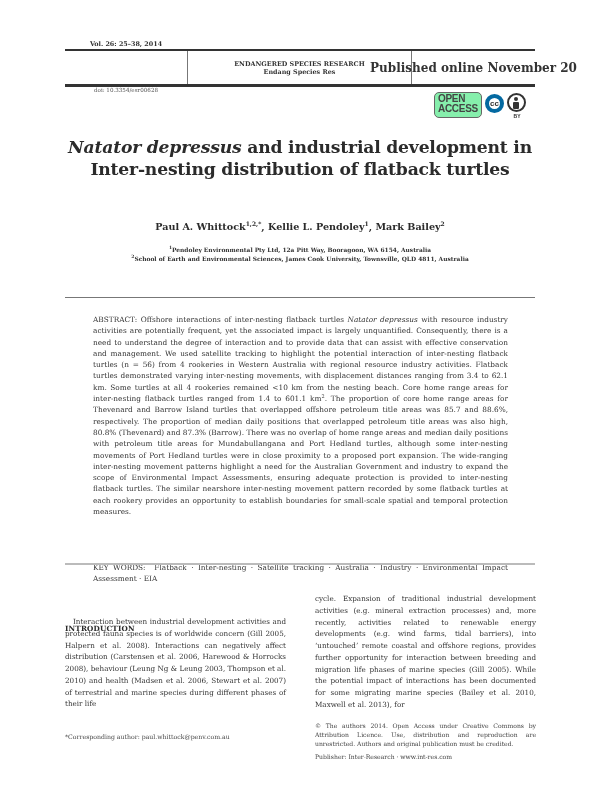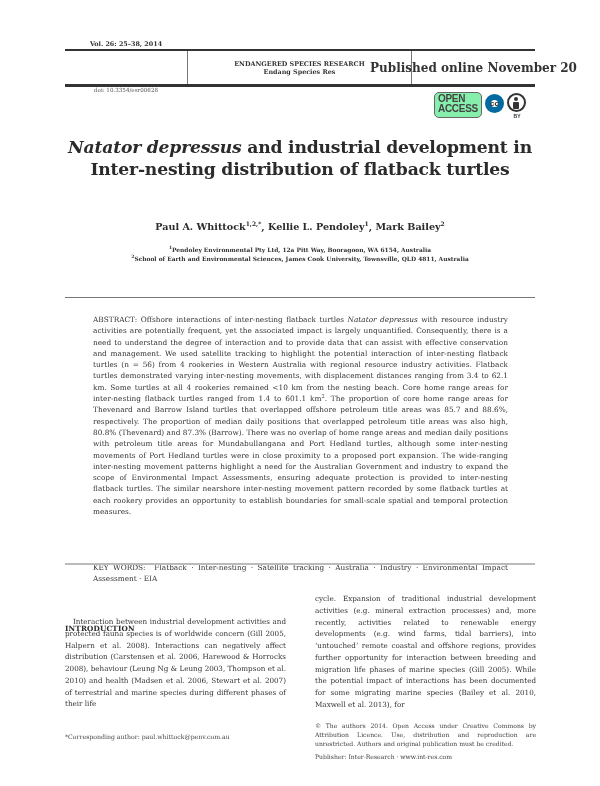--- a/index.html
+++ b/index.html
@@ -17,21 +17,21 @@
   #hdr-right { left:412px; width:123px; }
   .hdr-b { font-family:"DejaVu Serif", serif; font-weight:bold; font-size:6.4px; color:#333; line-height:8px; white-space:nowrap; }
   .hdr-s { font-family:"DejaVu Serif", serif; font-size:5.6px; color:#555; line-height:7.5px; white-space:nowrap; }
   #hdr-right .hdr-b { font-size:12px; }
 
   
   #oa-logo { left:434px; top:92px; width:48px; height:26px; border:1.5px solid #666; border-radius:5px; background:#86efac; box-sizing:border-box; }
   #oa-logo span { position:absolute; left:3px; font-family:"Liberation Sans", sans-serif; font-weight:bold; color:#444; letter-spacing:-0.3px; }
   #oa-open { top:0px; font-size:10px; line-height:11px; }
   #oa-access { top:10px; font-size:10px; line-height:12px; }
-  #cc-icon { left:485px; top:94px; width:19px; height:19px; border:6px solid #0369a1; border-radius:50%; box-sizing:border-box; font-family:"Liberation Sans", sans-serif; font-weight:bold; font-size:8px; display:flex; align-items:center; justify-content:center; color:#333; }
+  #cc-icon { left:485px; top:94px; width:19px; height:19px; border:4px solid #0369a1; border-radius:50%; box-sizing:border-box; font-family:"Liberation Sans", sans-serif; font-weight:bold; font-size:8px; display:flex; align-items:center; justify-content:center; color:#333; }
   #by-icon { left:507px; top:93px; width:19px; height:19px; border:2px solid #333; border-radius:50%; box-sizing:border-box; }
   #by-head { left:514px; top:97px; width:4px; height:4px; background:#333; border-radius:50%; }
   #by-body { left:513px; top:102px; width:6px; height:7px; background:#333; border-radius:1px; }
   #by-text { left:510px; top:113px; width:14px; text-align:center; font-family:"Liberation Sans", sans-serif; font-weight:bold; font-size:5px; color:#333; }
 
   
   #title { left:60px; top:136px; width:480px; text-align:center; font-family:"DejaVu Serif", serif; font-weight:bold; font-size:17.2px; line-height:22px; color:#2b2b2b; letter-spacing:-0.2px; }
   #title i { font-style:italic; }
   #authors { left:60px; top:220px; width:480px; text-align:center; font-weight:bold; font-size:9.6px; color:#2b2b2b; white-space:nowrap; }
   #authors sup { font-size:6px; vertical-align:4px; }

